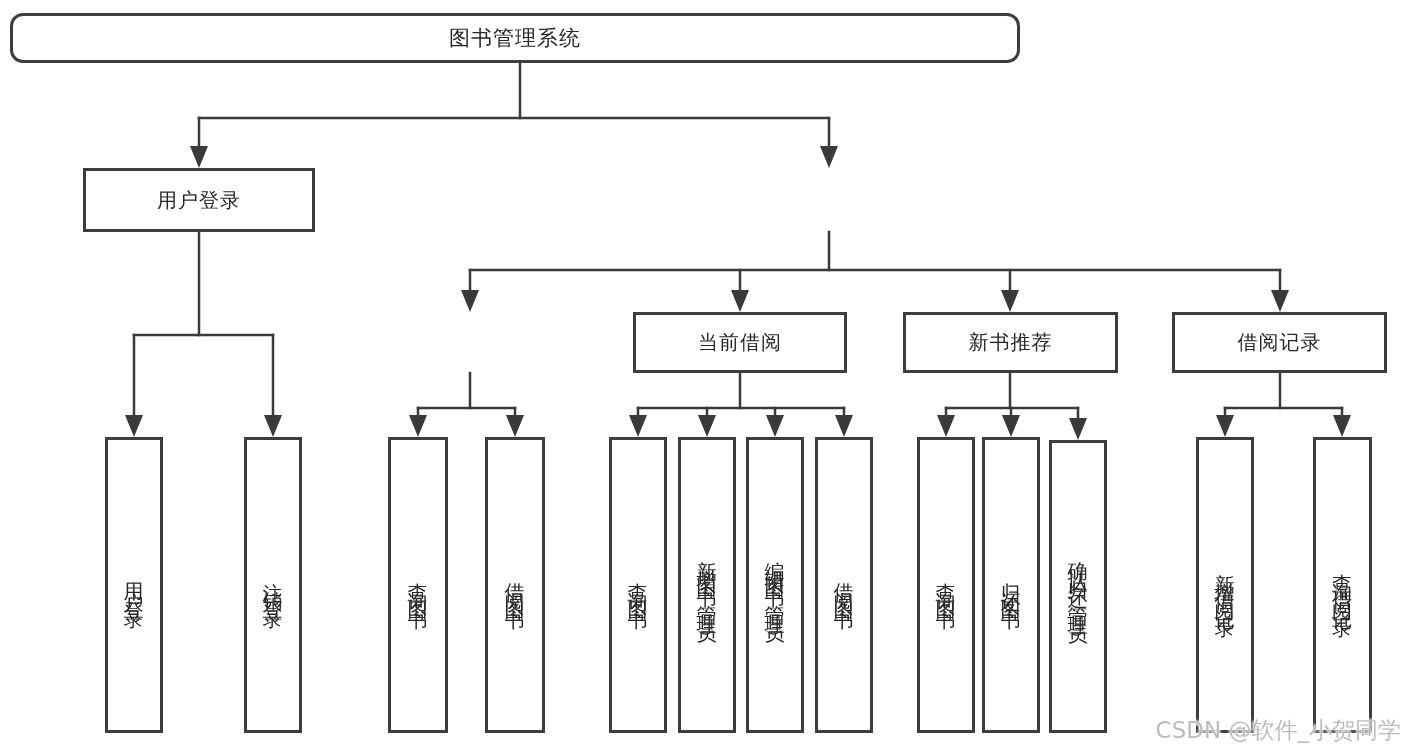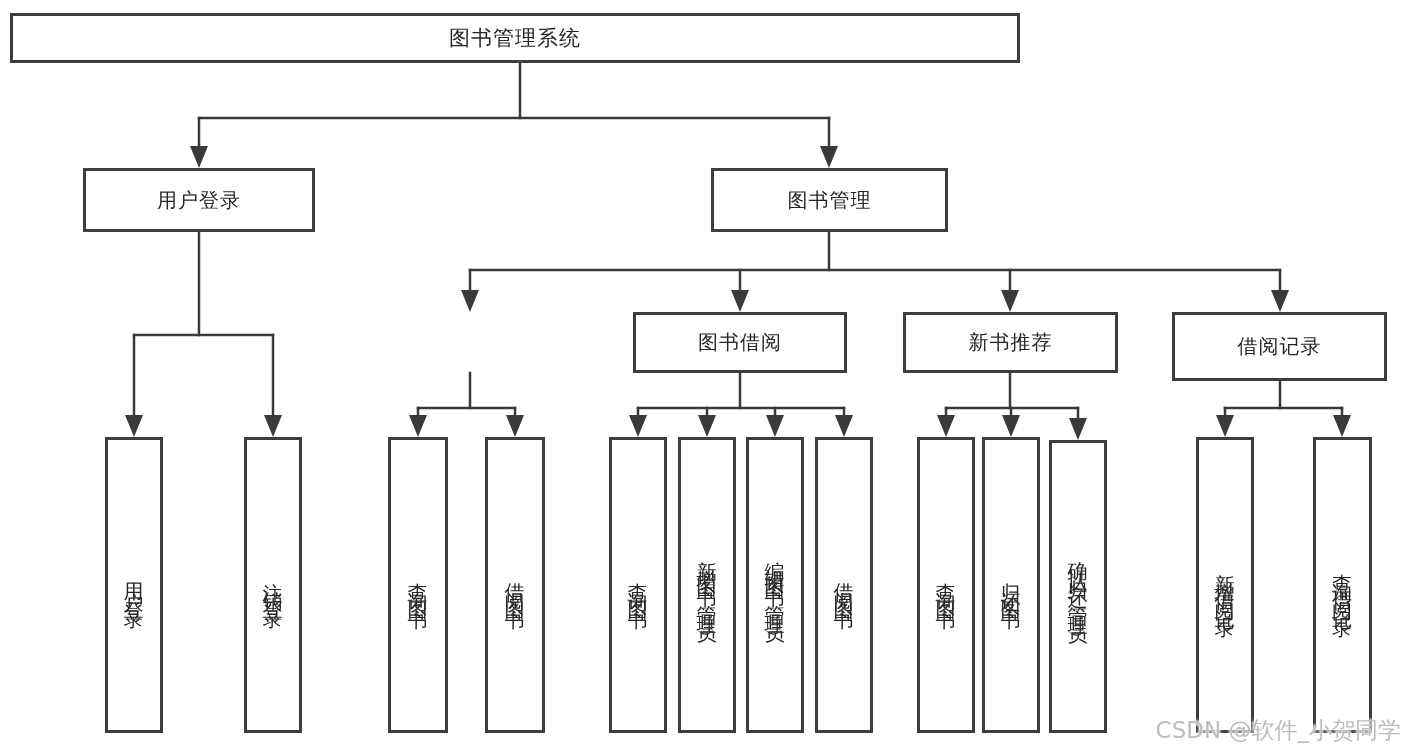--- a/index.html
+++ b/index.html
@@ -113,38 +113,35 @@
       <line x1="1011" y1="408" x2="1011" y2="423" stroke="#3a3a3a" stroke-width="2.5" stroke-linecap="square"></line>
       <polygon points="1011,437 1002,415 1020,415" fill="#3a3a3a"></polygon>
       <line x1="1078" y1="408" x2="1078" y2="426" stroke="#3a3a3a" stroke-width="2.5" stroke-linecap="square"></line>
       <polygon points="1078,440 1069,418 1087,418" fill="#3a3a3a"></polygon>
       <line x1="1225" y1="408" x2="1225" y2="423" stroke="#3a3a3a" stroke-width="2.5" stroke-linecap="square"></line>
       <polygon points="1225,437 1216,415 1234,415" fill="#3a3a3a"></polygon>
       <line x1="1342" y1="408" x2="1342" y2="423" stroke="#3a3a3a" stroke-width="2.5" stroke-linecap="square"></line>
       <polygon points="1342,437 1333,415 1351,415" fill="#3a3a3a"></polygon>
     </svg>
 
-  <div class="node hbox rootbox" style="left:10px; top:13px; width:1010px; height:50px;">
+  <div class="node hbox rootbox" style="left:10px; top:13px; width:1010px; height:50px;border-radius:13px;">
     <span>图书管理系统</span>
   </div>
 
   <div class="node hbox" style="left:83px; top:168px; width:232px; height:64px;">
     <span>用户登录</span>
   </div>
-  <div class="node hbox" style="left:711px; top:168px; width:237px; height:64px;">
-    <span>图书管理</span>
-  </div>
 
   <div class="node hbox" style="left:633px; top:312px; width:214px; height:61px;">
-    <span>图书借阅</span>
+    <span>当前借阅</span>
   </div>
   <div class="node hbox" style="left:903px; top:312px; width:215px; height:61px;">
     <span>新书推荐</span>
   </div>
-  <div class="node hbox" style="left:1172px; top:312px; width:215px; height:69px;">
+  <div class="node hbox" style="left:1172px; top:312px; width:215px; height:61px;">
     <span>借阅记录</span>
   </div>
 
   <div class="node vbox" style="left:105px; top:437px; width:58px; height:296px;">
     <span>用户登录</span>
   </div>
   <div class="node vbox" style="left:244px; top:437px; width:58px; height:296px;">
     <span>注销登录</span>
   </div>
 

